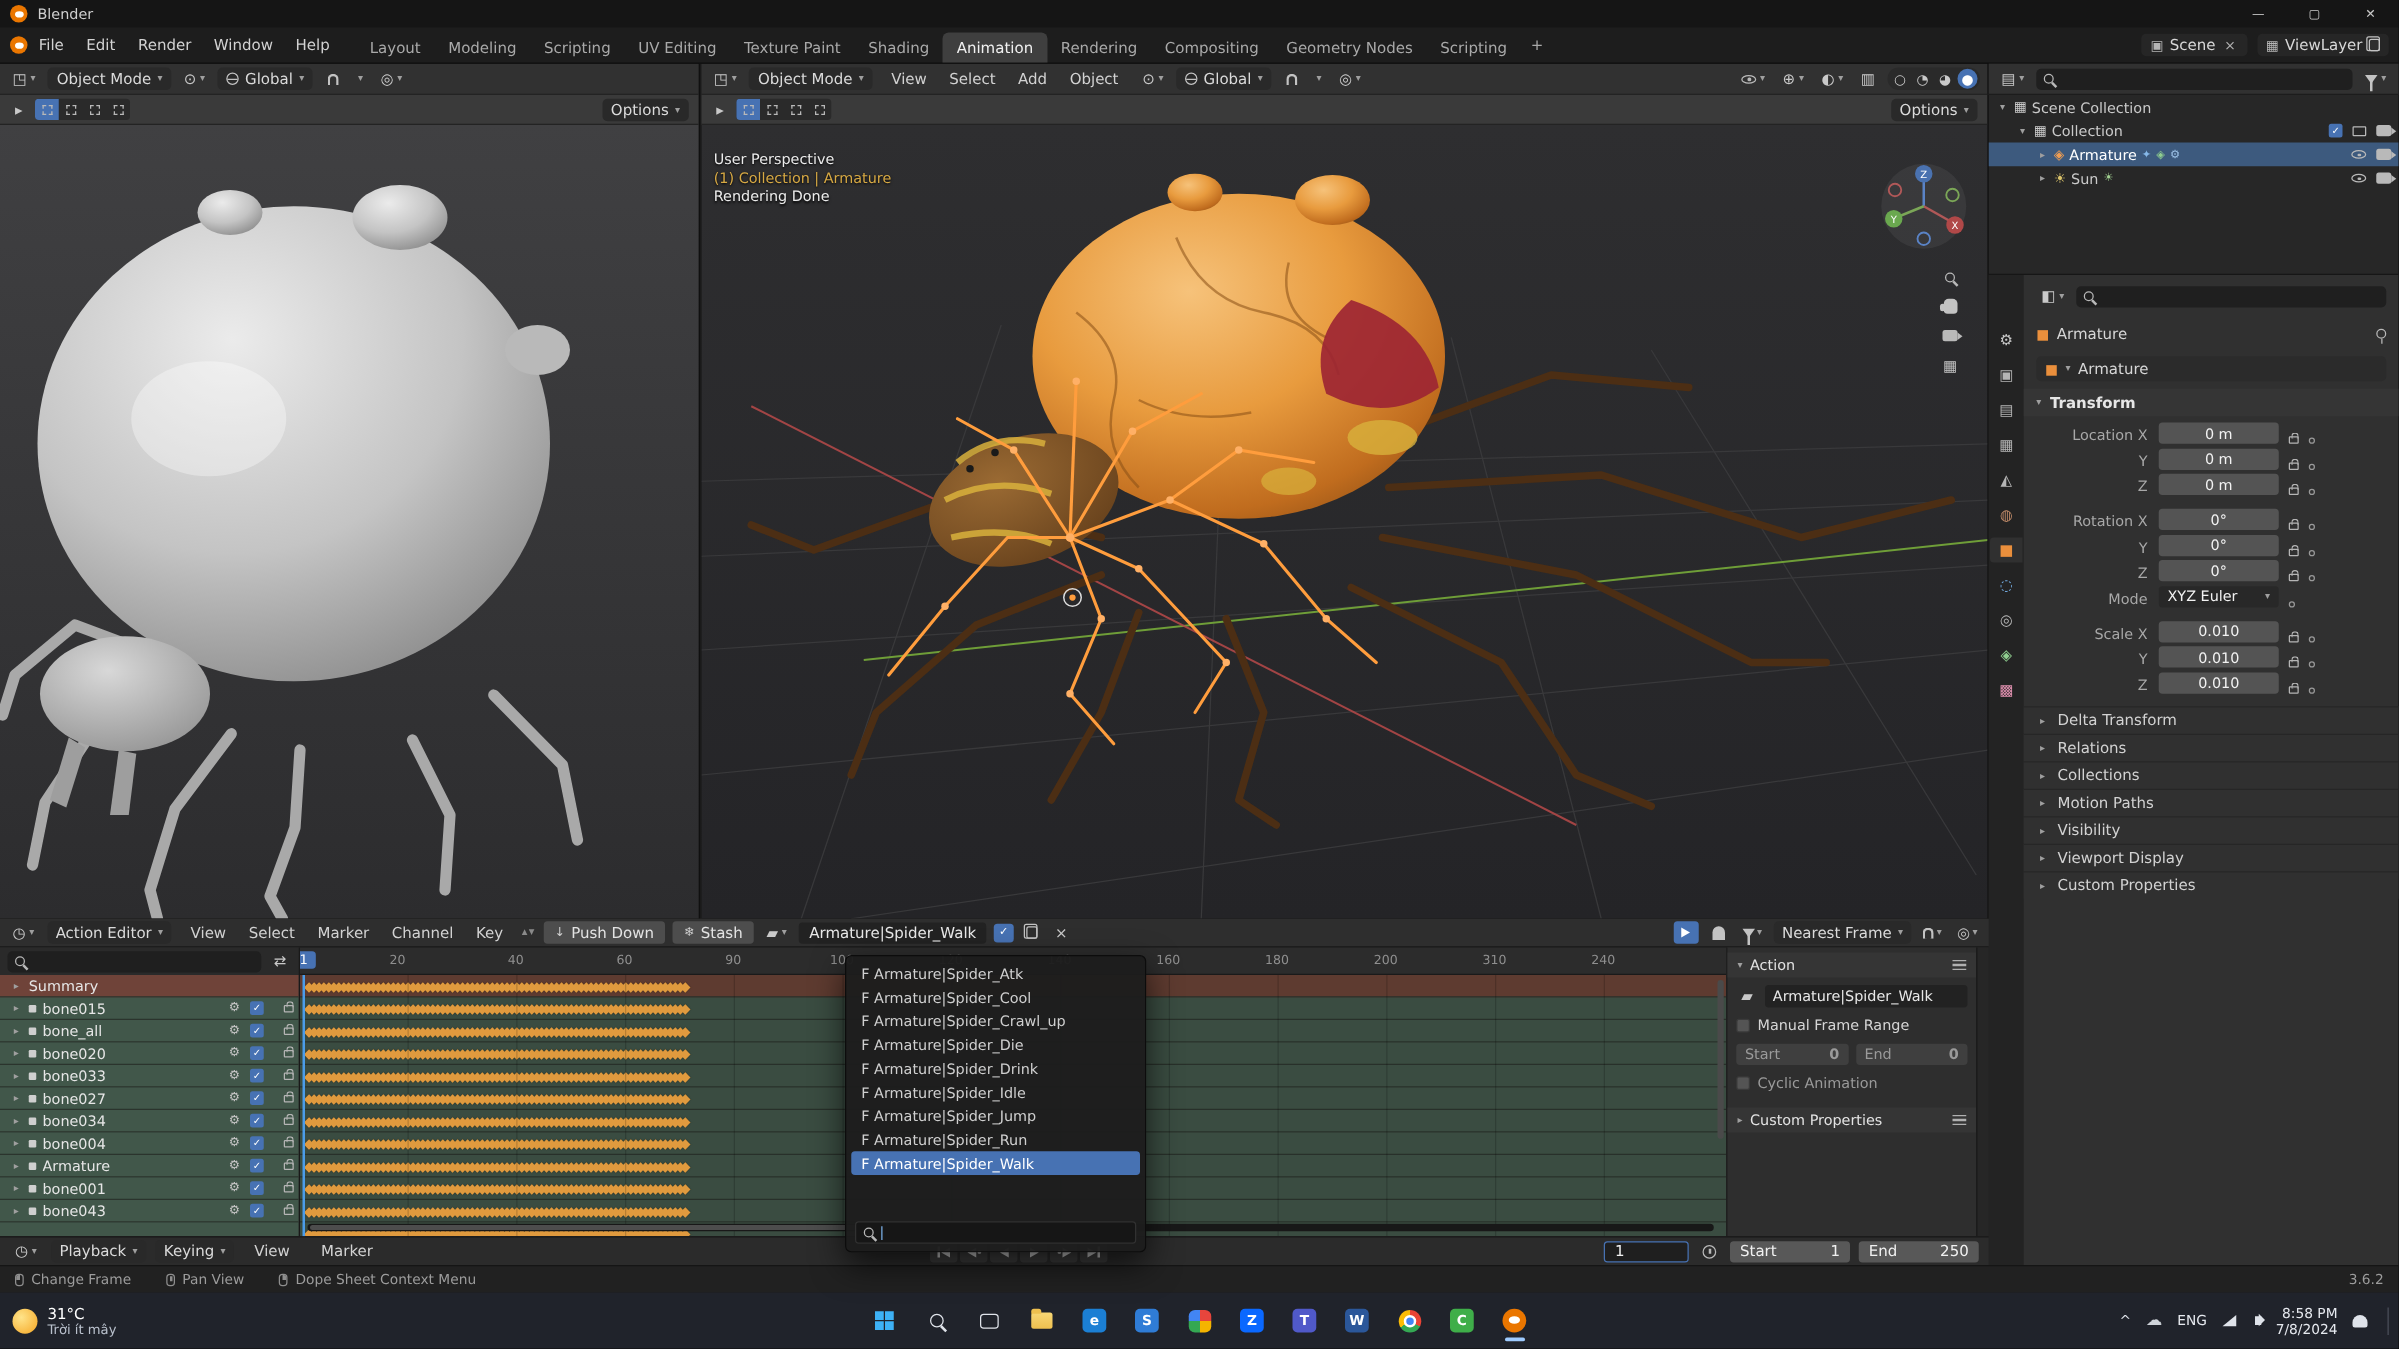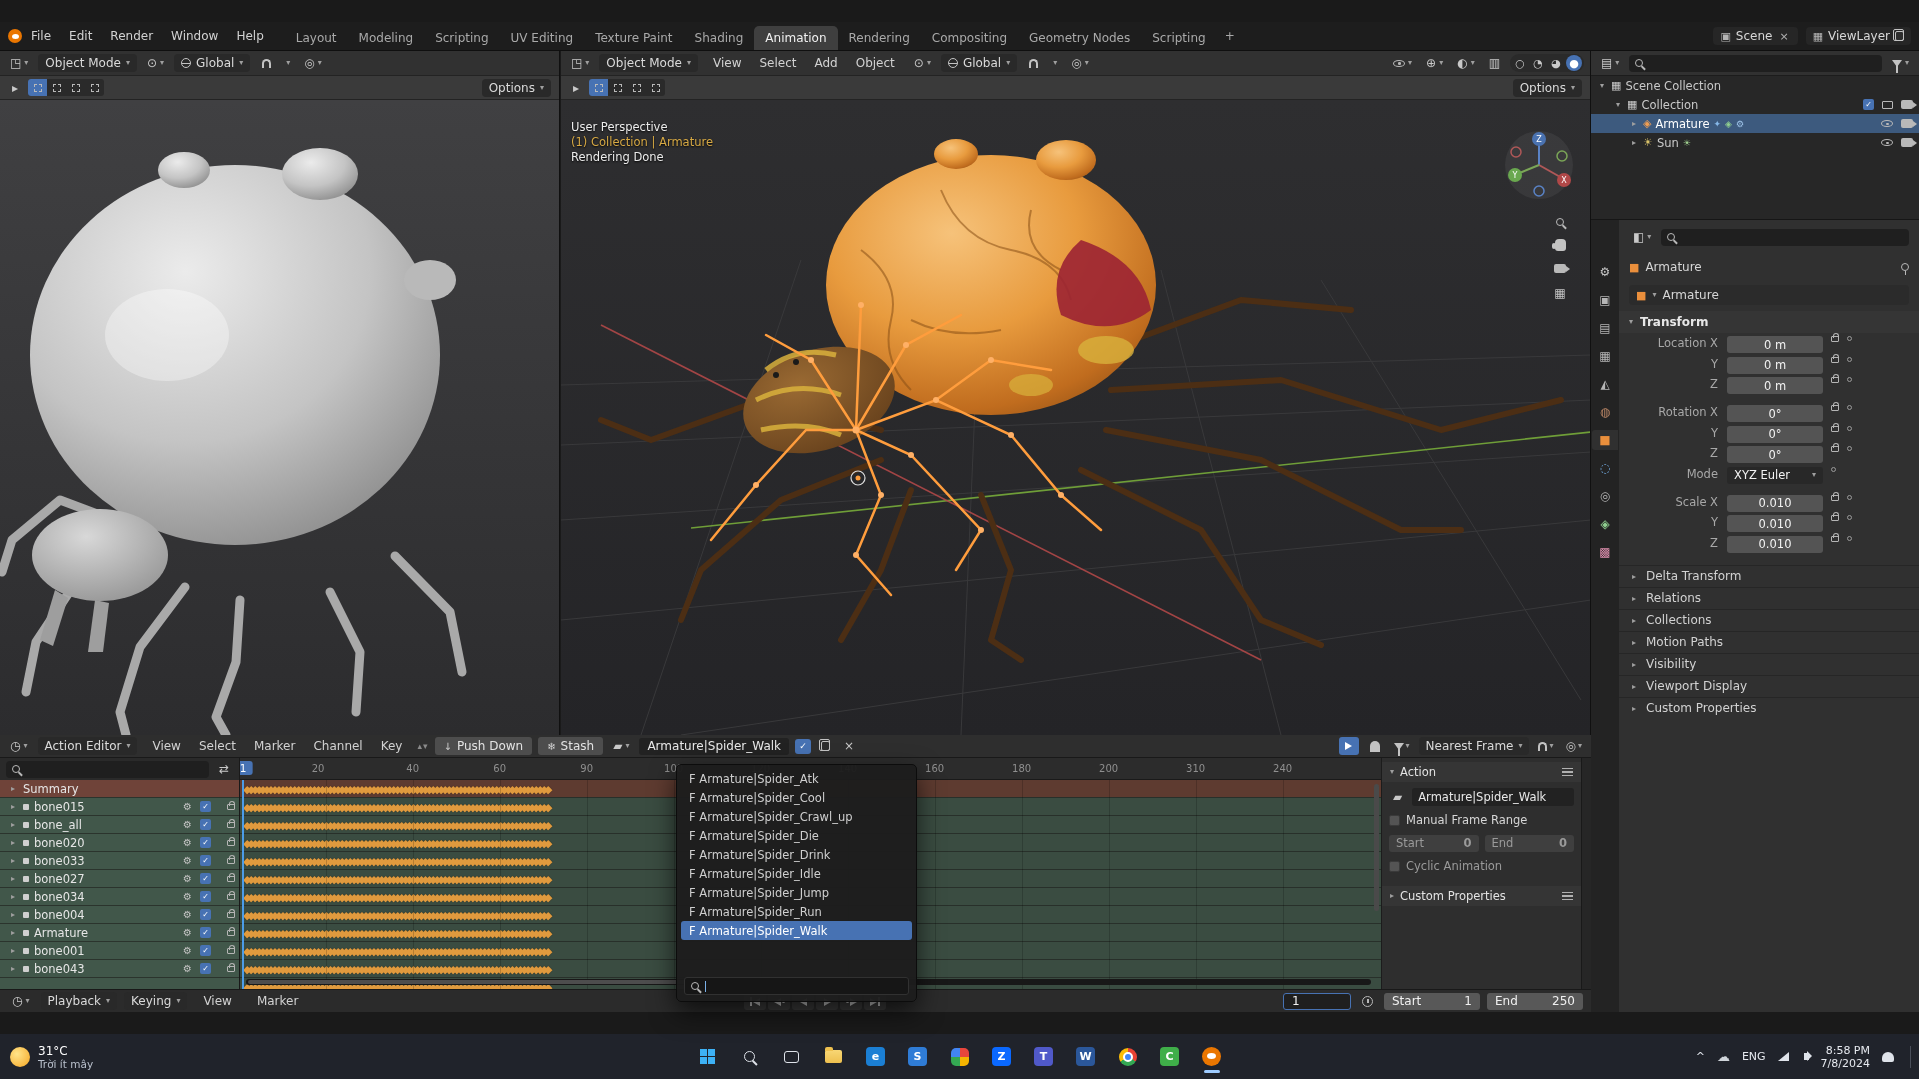--- a/index.html
+++ b/index.html
@@ -90,21 +90,21 @@
   #prop-tabs{position:absolute;left:0;top:0;width:28px;height:100%;background:#232323;display:flex;flex-direction:column;align-items:center;padding-top:42px;gap:8px}
   .ptab{width:26px;height:20px;display:flex;align-items:center;justify-content:center;font-size:12px;border-radius:3px 0 0 3px}
   .ptab.active{background:#303030}
   #prop-main{position:absolute;left:28px;top:0;right:0;bottom:0;padding:5px 10px}
   .prop-toprow{display:flex;align-items:center;gap:6px;height:24px}
   .breadcrumb{display:flex;align-items:center;gap:6px;height:24px;margin-top:6px;color:#d6d6d6}
   .ic-obj{color:#ea8f3c;font-size:11px}
   .name-field{display:flex;align-items:center;gap:6px;background:#2b2b2b;border-radius:4px;height:20px;padding:0 7px;margin:6px 0 4px}
   .panel-hdr{display:flex;align-items:center;gap:7px;height:22px;color:#e6e6e6;margin:6px -10px 3px;padding:0 10px;background:#353535}
   .panel-hdr b{font-weight:bold;font-size:12px}
-  .trow{display:flex;align-items:flex-start;height:19px;margin:1.5px 0}
+  .trow{display:flex;align-items:flex-end;height:19px;margin:1.5px 0}
   .trow.grp{margin-top:9px}
   .trow .lbl{width:98px;text-align:right;color:#a8a8a8;padding-right:9px;font-size:11.5px;white-space:nowrap}
   .trow .val{width:96px;height:17px;background:#545454;border-radius:3px;color:#f2f2f2;display:flex;align-items:center;justify-content:center;font-size:11.5px}
   .trow .val.dd2{background:#282828;justify-content:space-between;padding:0 7px}
   .lck{width:8px;height:6px;border:1px solid #b5b5b5;border-radius:1px;position:relative;margin-left:8px;flex:none}
   .lck::before{content:'';position:absolute;left:1px;top:-4px;width:4px;height:4px;border:1px solid #b5b5b5;border-bottom:none;border-radius:3px 3px 0 0}
   .adot{width:5px;height:5px;border:1px solid #999;border-radius:50%;margin-left:8px;flex:none}
   .sec-row{height:22px;display:flex;align-items:center;gap:7px;color:#d2d2d2;margin:0 -10px;padding:0 10px;border-top:1px solid #262626;background:#303030;font-size:12px}
   #prop-sections{margin-top:10px}
 
@@ -214,20 +214,29 @@
   .spk::before{content:'';position:absolute;left:3px;top:-2px;border-top:5.5px solid transparent;border-bottom:5.5px solid transparent;border-left:5px solid #dfe3ea}
   .clockblk{text-align:right;font-size:11px;line-height:13px;color:#e6e9ef}
   .bell{width:12px;height:10px;background:#dfe3ea;border-radius:6px 6px 2px 2px}
   .deskline{width:1px;height:22px;background:#4a4f5a;margin-left:4px}
 </style>
 </head>
 <body>
 
 <div id="root">
 
+  <div id="titlebar">
+    <span class="blogo"></span>
+    <span class="ttl">Blender</span>
+    <div class="win-btns">
+      <span class="win-btn">—</span>
+      <span class="win-btn">▢</span>
+      <span class="win-btn">✕</span>
+    </div>
+  </div>
 
   <div id="menubar">
     <span class="blogo"></span>
     <nav id="main-menus" class="row">
         <span class="menu-item">File</span>
         <span class="menu-item">Edit</span>
         <span class="menu-item">Render</span>
         <span class="menu-item">Window</span>
         <span class="menu-item">Help</span>
       </nav>
@@ -1054,20 +1063,37 @@
     <span class="sefld">
         <span>Start</span>
         <b>1</b>
       </span>
     <span class="sefld">
         <span>End</span>
         <b>250</b>
       </span>
   </div>
 
+  <div id="statusbar">
+    <div id="status-items" class="row" style="gap:28px">
+        <span class="status-item">
+          <span class="mouse left"></span>
+          <span>Change Frame</span>
+        </span>
+        <span class="status-item">
+          <span class="mouse middle"></span>
+          <span>Pan View</span>
+        </span>
+        <span class="status-item">
+          <span class="mouse right"></span>
+          <span>Dope Sheet Context Menu</span>
+        </span>
+      </div>
+    <span class="version">3.6.2</span>
+  </div>
 
   <div id="taskbar">
     <div id="weather">
       <span class="sun"></span>
       <span>
         <div class="wt">31°C</div>
         <div class="wd">Trời ít mây</div>
       </span>
     </div>
     <div id="task-icons">

